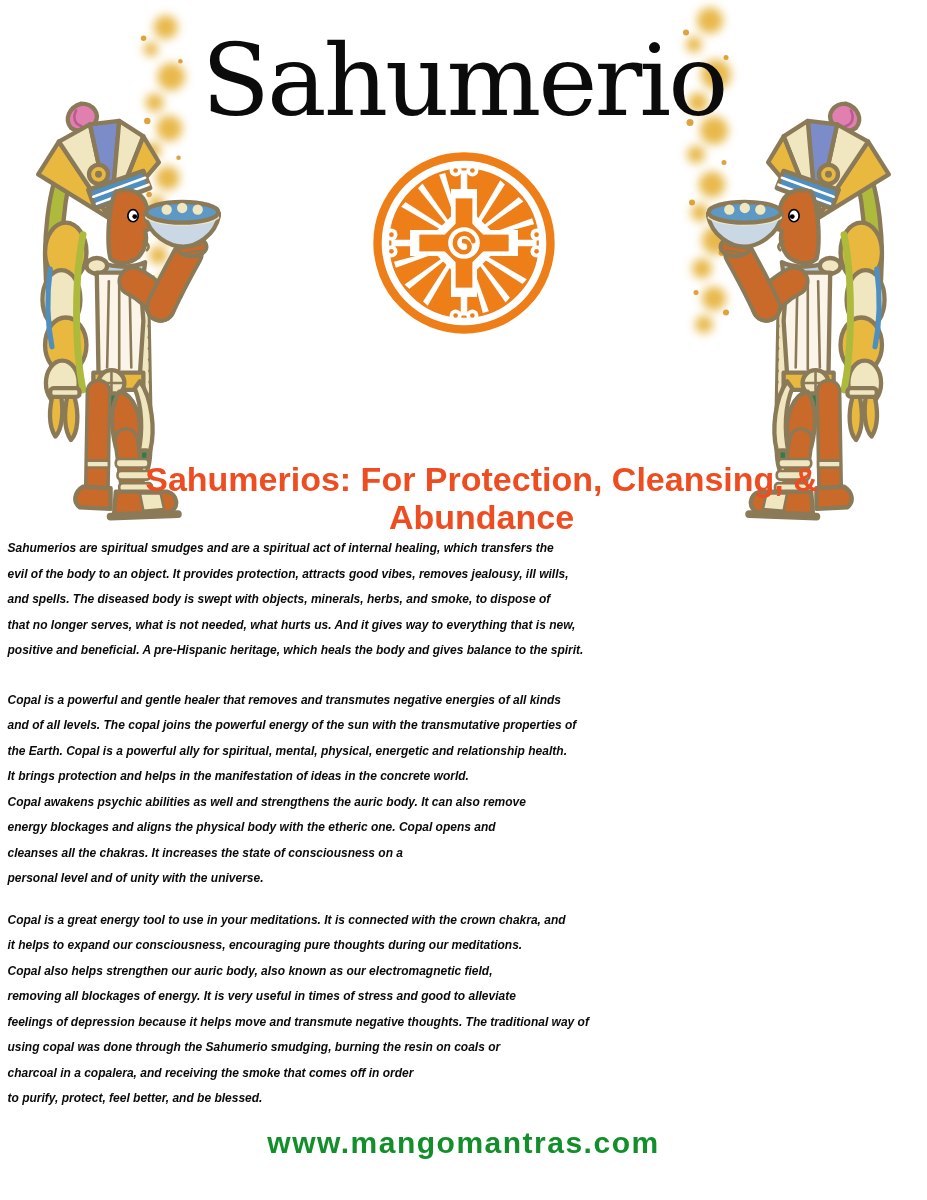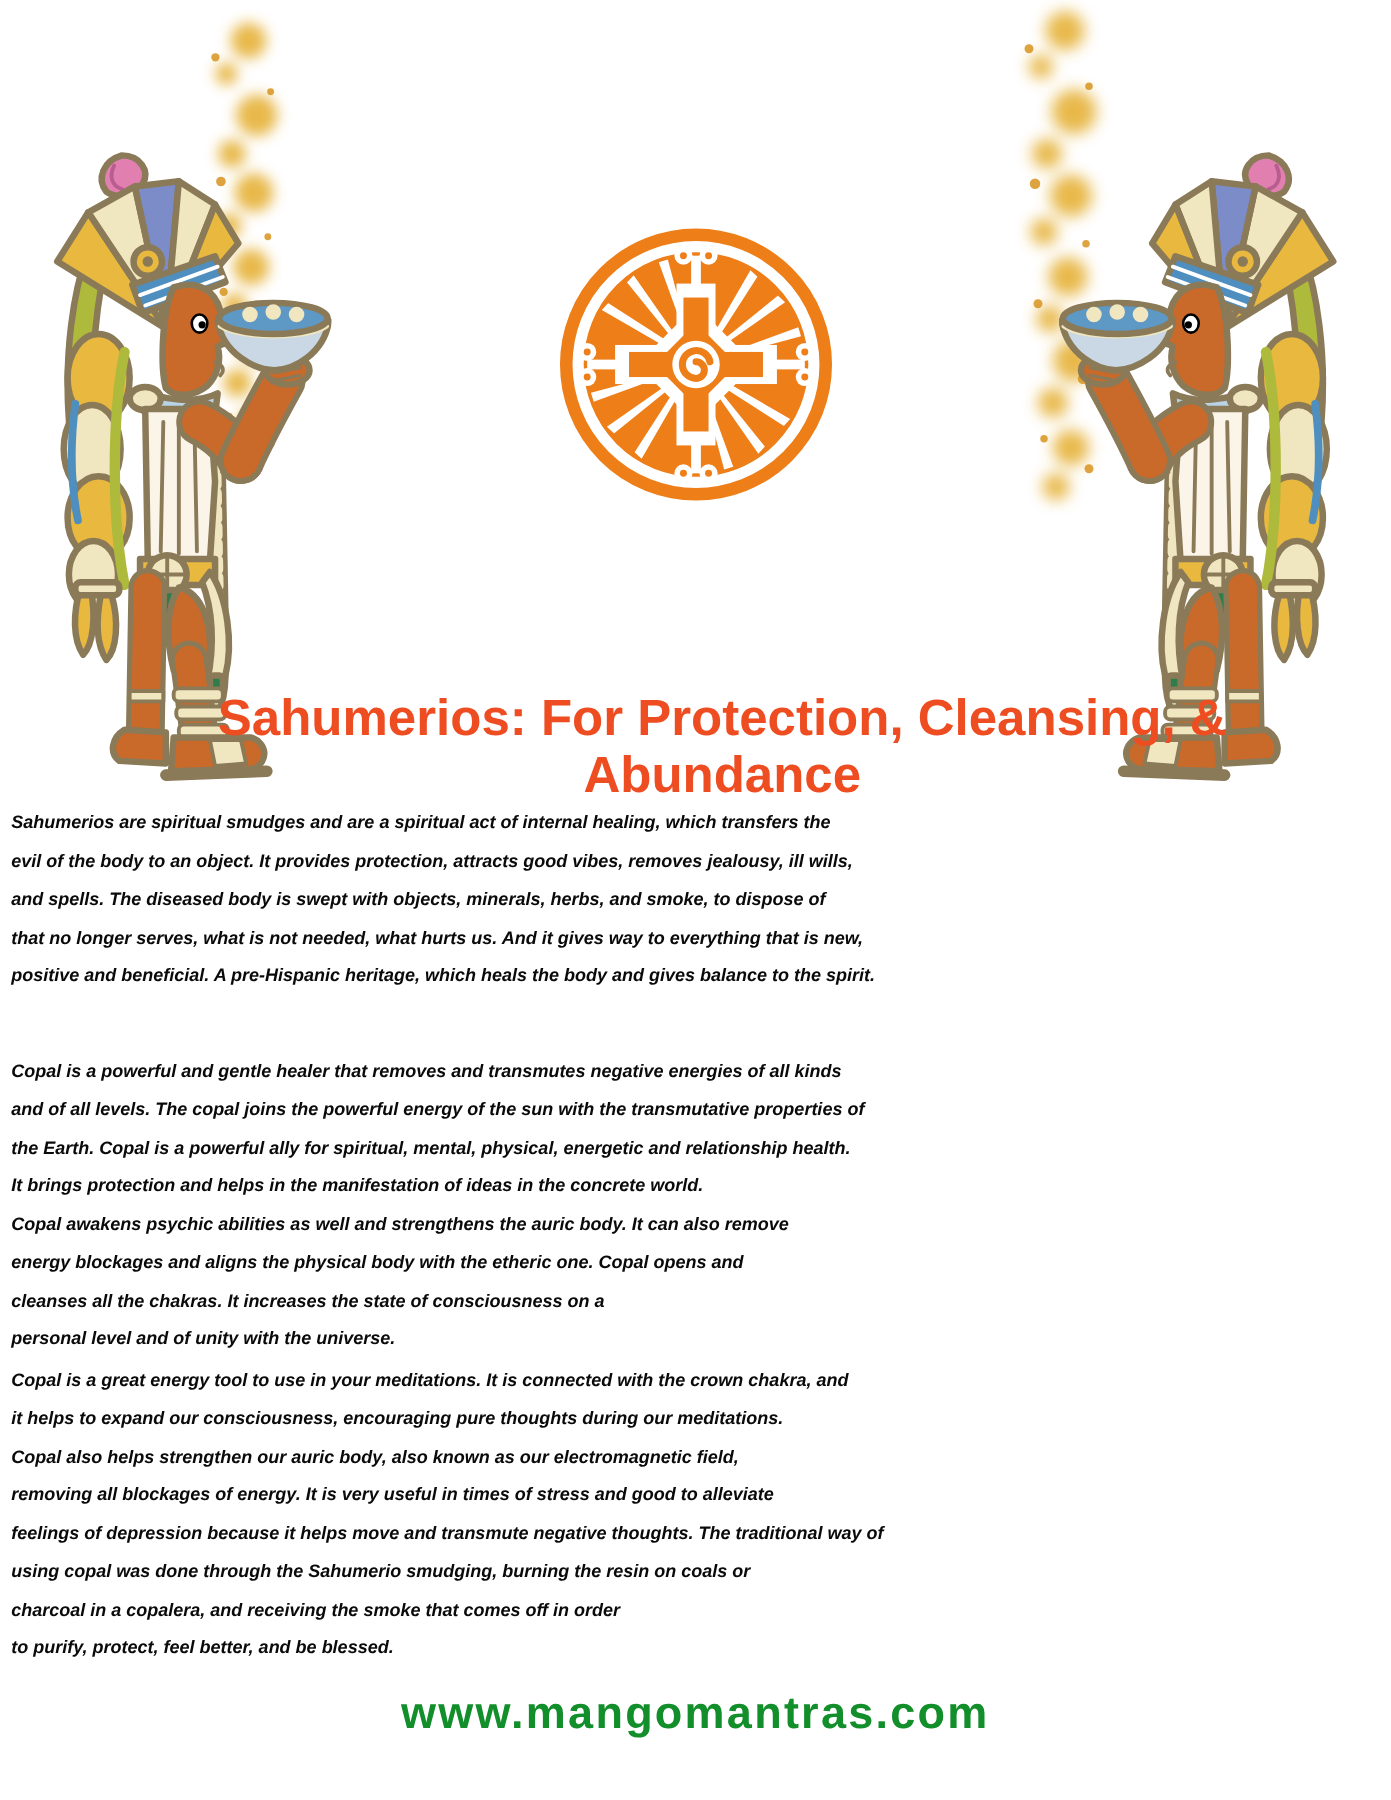--- a/index.html
+++ b/index.html
@@ -50,29 +50,29 @@
   
   .body-text{
     width:912px;margin:0 auto;
     text-align:left;
     font-weight:bold;font-style:italic;
     font-size:12px;line-height:25.5px;
     color:var(--body-text,#0a0a0a);
     white-space:pre-line;
   }
   .p1{margin-top:4px;}
-  .p2{margin-top:38px;}
+  .p2{margin-top:24px;}
   .heading2{
     margin:6px auto 2px auto;width:900px;
     text-align:center;
     font-weight:bold;font-style:italic;
     font-size:31px;line-height:38px;
     color:var(--heading-orange,#EE4D22);
   }
-  .p3{margin-top:2px;}
+  .p3{margin-top:16px;}
   .url{
     margin-top:14px;width:100%;
     text-align:center;
     font-weight:bold;font-size:30px;letter-spacing:1.5px;
     color:var(--url-green,#128E2A);
     cursor:pointer;
   }
   .hidden-defs{position:absolute;width:0;height:0;overflow:hidden;}
 </style>
 </head>
@@ -212,20 +212,21 @@
 
   <div class="header">
 
     <svg class="smoke smoke-left" viewBox="0 0 100 340">
         <use href="#smokecol"></use>
       </svg>
     <svg class="smoke smoke-right" viewBox="0 0 100 340">
         <use href="#smokecol"></use>
       </svg>
 
+    <h1 class="title">Sahumerio</h1>
 
     <svg class="logo" viewBox="0 0 200 200">
       <circle cx="100" cy="100" r="93" fill="none" stroke="#ee7e18" stroke-width="9"></circle>
       <circle cx="100" cy="100" r="83" fill="#ee7e18" stroke="#ffffff" stroke-width="5"></circle>
       <use href="#hkq"></use>
       <use href="#hkq" transform="rotate(90 100 100)"></use>
       <use href="#hkq" transform="rotate(180 100 100)"></use>
       <use href="#hkq" transform="rotate(270 100 100)"></use>
       <use href="#hkrod"></use>
       <use href="#hkrod" transform="rotate(90 100 100)"></use>

